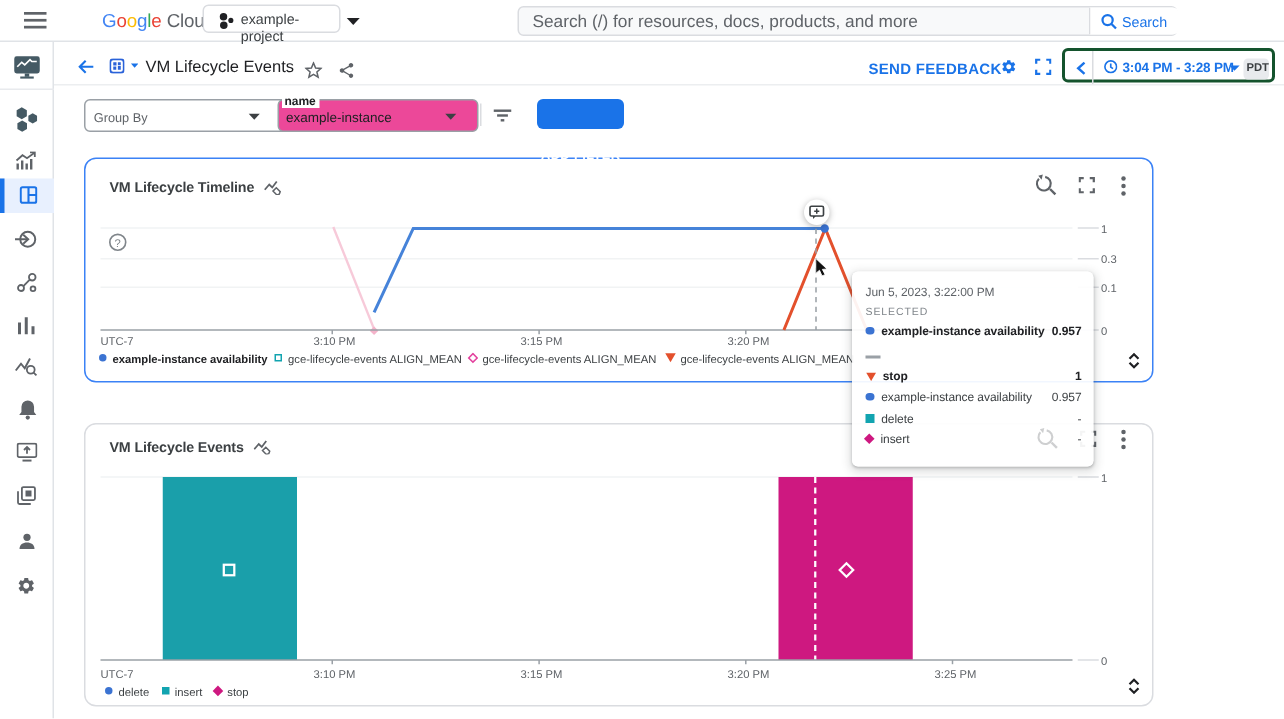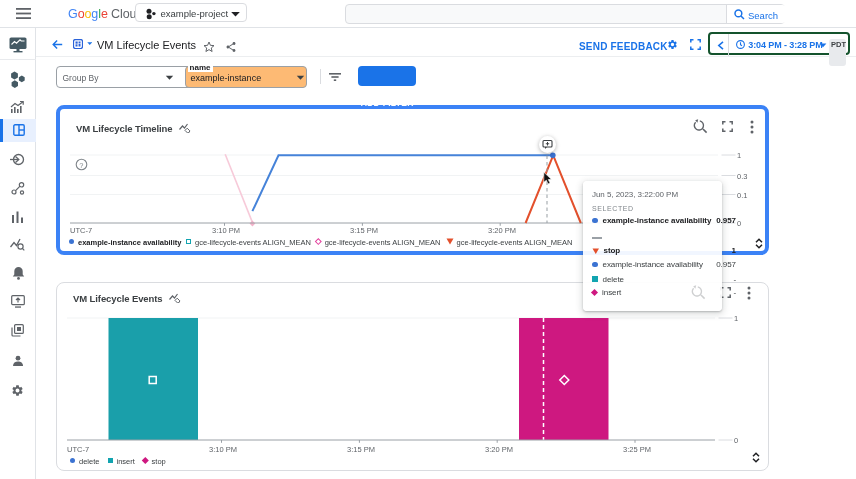--- a/index.html
+++ b/index.html
@@ -18,35 +18,36 @@
         <rect x="0" y="0" width="15" height="1.8"></rect>
         <rect x="0" y="4.6" width="15" height="1.8"></rect>
         <rect x="0" y="9.2" width="15" height="1.8"></rect>
       </g>
   </svg>
 
   <div class="abs" style="left:40px;top:7px;font-size:12.5px;letter-spacing:-0.1px;margin-left:28px;">
     <span style="color:#4285F4">G</span><span style="color:#EA4335">o</span><span style="color:#FBBC04">o</span><span style="color:#4285F4">g</span><span style="color:#34A853">l</span><span style="color:#EA4335">e</span><span style="color:#5f6368"> Cloud</span>
   </div>
 
-  <div class="abs" style="left:135px;top:3px;width:112px;height:19px;border:1px solid #dadce0;border-radius:4px;background:#fff;">
+  <div class="abs" style="left:135px;top:3px;width:92px;height:19px;border:1px solid #dadce0;border-radius:4px;background:#fff;">
     <svg class="abs" style="left:10px;top:4px;" width="10" height="12" viewBox="0 0 10 12">
       <g fill="#202124">
           <circle cx="3" cy="3.2" r="2.5"></circle>
           <circle cx="7.9" cy="5.6" r="1.7"></circle>
           <circle cx="3.2" cy="8.8" r="2.5"></circle>
         </g>
     </svg>
     <span class="abs" style="left:24.5px;top:4px;font-size:9.5px;color:#3c4043;">example-project</span>
     <svg class="abs" style="left:94px;top:6.8px;" width="11" height="7" viewBox="0 0 9 6">
         <path d="M0.8 0.8 L4.5 4.8 L8.2 0.8 Z" fill="#202124"></path>
       </svg>
   </div>
 
   <div class="abs" style="left:345px;top:4px;width:440px;height:20px;border:1px solid #dadce0;border-radius:4px;background:#f8f9fa;">
+    <span class="abs" style="left:9px;top:4px;font-size:11.5px;color:#5f6368;">Search (/) for resources, docs, products, and more</span>
     <div class="abs" style="left:380px;top:0;width:60px;height:18px;background:#fff;border-left:1px solid #dadce0;border-radius:0 4px 4px 0;">
       <svg class="abs" style="left:7px;top:4px;" width="11" height="11" viewBox="0 0 11 11">
           <circle cx="4.4" cy="4.4" r="3.4" fill="none" stroke="#1a73e8" stroke-width="1.5"></circle>
           <line x1="7" y1="7" x2="10" y2="10" stroke="#1a73e8" stroke-width="1.5"></line>
         </svg>
       <span class="abs" style="left:21px;top:4.5px;font-size:9.5px;font-weight:normal;color:#1a73e8;white-space:nowrap;text-align:center;">Search</span>
     </div>
   </div>
 </div>
 
@@ -190,52 +191,52 @@
       </svg>
     <div class="abs" style="left:18px;top:0;width:1px;height:22px;background:#dadce0;"></div>
     <svg class="abs" style="left:26px;top:6.7px;" width="9" height="9" viewBox="0 0 9 9">
       <circle cx="4.5" cy="4.5" r="3.9" fill="none" stroke="#1a73e8" stroke-width="1.1"></circle>
       <path d="M4.5 2.3 V4.7 L6 5.8" fill="none" stroke="#1a73e8" stroke-width="1.1"></path>
     </svg>
     <span class="abs" style="left:38.5px;top:6.2px;font-size:9px;font-weight:bold;color:#1a73e8;letter-spacing:-0.1px;white-space:nowrap;">3:04 PM - 3:28 PM</span>
     <svg class="abs" style="left:109px;top:9.5px;" width="8" height="5" viewBox="0 0 8 5">
         <path d="M0.6 0.6 L4 4.2 L7.4 0.6 Z" fill="#1a73e8"></path>
       </svg>
-    <div class="abs" style="left:119px;top:5.3px;width:17.5px;height:27px;background:#e8eaed;border-radius:3px;">
+    <div class="abs" style="left:119px;top:5.3px;width:17.5px;height:14px;background:#e8eaed;border-radius:3px;">
       <span class="abs" style="left:2.2px;top:1.5px;font-size:7.5px;font-weight:bold;color:#3c4043;">PDT</span>
     </div>
   </div>
 </div>
 
 <div class="abs" style="left:56px;top:66px;width:140px;height:22px;border:1px solid #9aa0a6;border-radius:4px;background:#fff;z-index:2;">
   <span class="abs" style="left:5.5px;top:6px;font-size:8.5px;color:#5f6368;">Group By</span>
   <svg class="abs" style="left:108px;top:8px;" width="9" height="6" viewBox="0 0 9 6">
       <path d="M0.8 0.8 L4.5 4.8 L8.2 0.8 Z" fill="#3c4043"></path>
     </svg>
 </div>
-<div class="abs" style="left:184.6px;top:66px;width:122px;height:22px;border:1px solid #9aa0a6;border-radius:4px;background:#fdba74;z-index:2;">
+<div class="abs" style="left:184.6px;top:66px;width:134px;height:22px;border:1px solid #9aa0a6;border-radius:4px;background:#ec4899;z-index:2;">
   <span class="abs" style="left:2px;top:-4.5px;font-size:8px;font-weight:bold;color:#202124;background:#fff;padding:0 2px;">name</span>
   <span class="abs" style="left:5px;top:6px;font-size:9px;color:#202124;">example-instance</span>
   <svg class="abs" style="left:110px;top:8px;" width="9" height="6" viewBox="0 0 9 6">
       <path d="M0.8 0.8 L4.5 4.8 L8.2 0.8 Z" fill="#3c4043"></path>
     </svg>
 </div>
 <div class="abs" style="left:319.7px;top:68.5px;width:1px;height:15.5px;background:#dadce0;"></div>
 <svg class="abs" style="left:329.4px;top:71.5px;" width="12" height="10" viewBox="0 0 12 10">
   <g fill="#5f6368">
       <rect x="0" y="1" width="12" height="1.6"></rect>
       <rect x="2.4" y="4.2" width="7.2" height="1.6"></rect>
       <rect x="4.8" y="7.4" width="2.4" height="1.6"></rect>
     </g>
 </svg>
 <div class="abs" style="left:357.9px;top:66.4px;width:58.5px;height:19.7px;background:#1a73e8;border-radius:4px;z-index:2;">
   <span class="abs" style="left:0;top:5.5px;width:100%;text-align:center;font-size:8.5px;font-weight:bold;color:#fff;letter-spacing:0.3px;white-space:nowrap;margin-top:26px;">ADD FILTER</span>
 </div>
 
-<div class="abs" style="left:56px;top:104.5px;width:713px;height:150.5px;border:4px solid #3b82f6;border-radius:8px;background:#fff;">
+<div class="abs" style="left:56px;top:104.5px;width:713px;height:150.5px;border:1px solid #3b82f6;border-radius:8px;background:#fff;">
   <span class="abs" style="left:16px;top:14px;font-size:9.5px;font-weight:bold;color:#3c4043;letter-spacing:-0.1px;white-space:nowrap;">VM Lifecycle Timeline</span>
 
   <svg class="abs" style="left:119px;top:14px;" width="13" height="10" viewBox="0 0 13 10">
     <path d="M0.5 6.5 L3.5 3 L5.5 5 L8.5 1" fill="none" stroke="#5f6368" stroke-width="1.2"></path>
     <path d="M8.2 5.2 l2.6 2.6 l-0.6 1.6 l-1.6 0.6 l-2.6 -2.6 z" fill="none" stroke="#5f6368" stroke-width="1"></path>
   </svg>
 
   <svg class="abs" style="left:633px;top:10.5px;" width="15" height="15" viewBox="0 0 15 15">
     <path d="M2.6 3.2 A 4.6 4.6 0 1 0 6.8 1.9" fill="none" stroke="#5f6368" stroke-width="1.4"></path>
     <path d="M5.2 0.3 L2.2 1.2 L4.4 3.8 Z" fill="#5f6368"></path>
@@ -382,21 +383,21 @@
     <span style="display:inline-block;width:5px;height:5px;border-radius:50%;background:#3b73d2;margin-right:4px;vertical-align:1px;"></span>delete
     <span style="display:inline-block;width:5px;height:5px;background:#12a4b0;margin-left:6px;margin-right:4px;vertical-align:1px;"></span>insert
     <span style="display:inline-block;width:4.6px;height:4.6px;background:#ce1880;transform:rotate(45deg);margin-left:6px;margin-right:4px;vertical-align:0.5px;"></span>stop
   </div>
   <svg class="abs" style="left:694.5px;top:169px;" width="8" height="11" viewBox="0 0 8 11">
     <path d="M1 4.2 L4 1.2 L7 4.2" fill="none" stroke="#202124" stroke-width="1.5"></path>
     <path d="M1 6.8 L4 9.8 L7 6.8" fill="none" stroke="#202124" stroke-width="1.5"></path>
   </svg>
 </div>
 
-<div class="abs" style="left:583px;top:181px;width:139px;height:130px;background:rgba(255,255,255,0.93);border-radius:4px;box-shadow:0 1px 2px rgba(60,64,67,0.3), 0 2px 6px 2px rgba(60,64,67,0.15);z-index:50;font-size:8px;letter-spacing:-0.05px;color:#3c4043;">
+<div class="abs" style="left:568px;top:181px;width:161px;height:130px;background:rgba(255,255,255,0.93);border-radius:4px;box-shadow:0 1px 2px rgba(60,64,67,0.3), 0 2px 6px 2px rgba(60,64,67,0.15);z-index:50;font-size:8px;letter-spacing:-0.05px;color:#3c4043;">
   <div class="abs nw" style="left:9px;top:9px;font-size:8px;color:#5f6368;">Jun 5, 2023, 3:22:00 PM</div>
   <div class="abs" style="left:9px;top:24px;font-size:7px;letter-spacing:0.6px;color:#80868b;">SELECTED</div>
   <div class="abs il nw" style="left:9px;top:35px;width:144px;height:12px;">
     <span style="display:inline-block;width:5.5px;height:5.5px;border-radius:50%;background:#3b73d2;margin-right:5px;"></span><b style="color:#202124;">example-instance availability</b>
     <b class="abs" style="right:0;top:0;color:#202124;">0.957</b>
   </div>
   <div class="abs" style="left:9px;top:56px;width:10px;height:1.5px;background:#9aa0a6;"></div>
   <div class="abs il nw" style="left:9px;top:65px;width:144px;height:12px;">
     <svg width="7.5" height="6.5" viewBox="0 0 8 7" style="margin-right:4px;">
         <path d="M0.5 0.5 H7.5 L4 6.5 Z" fill="#e3502c"></path>

